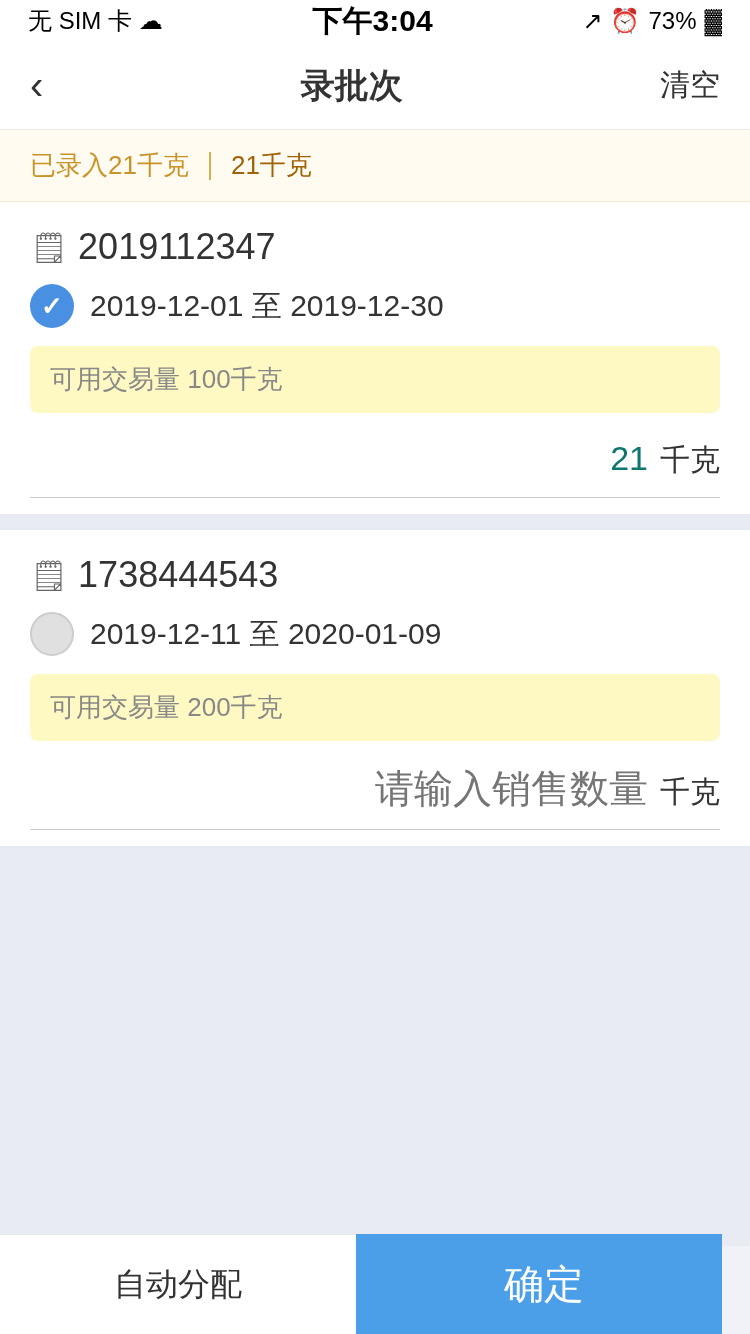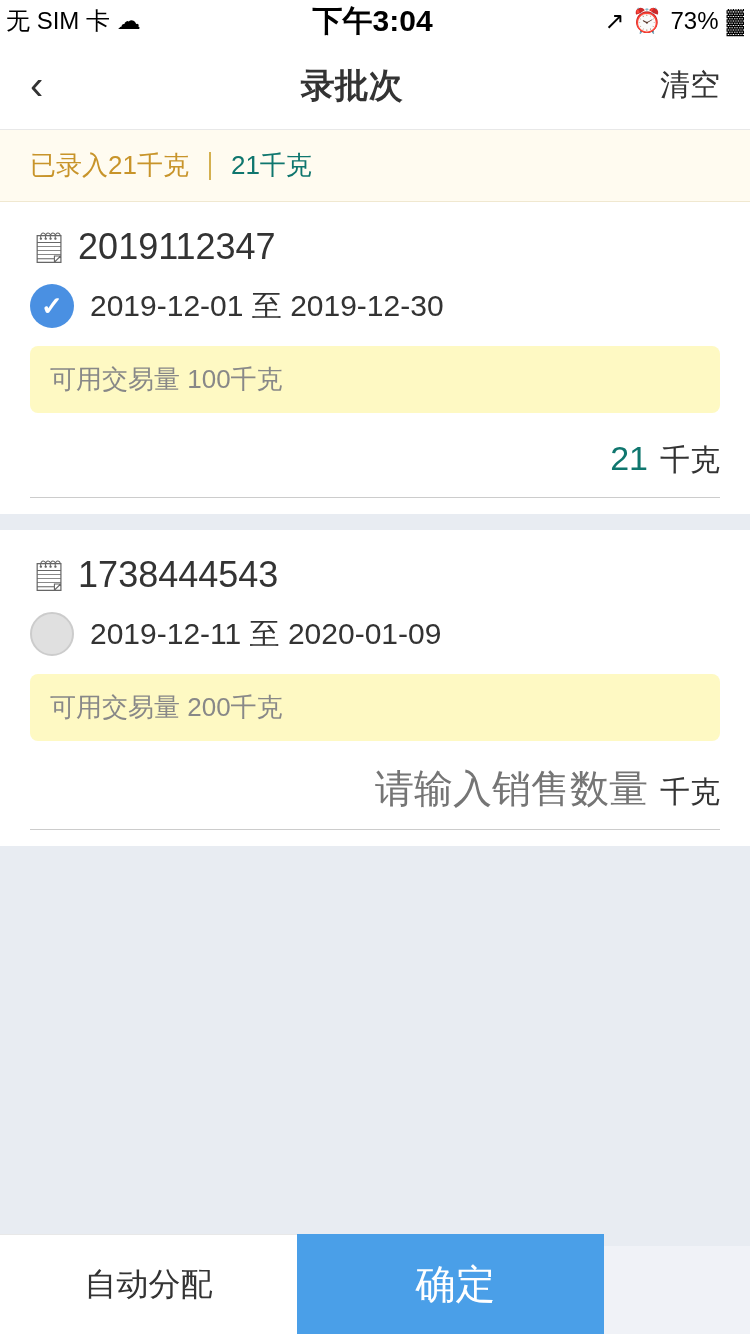--- a/index.html
+++ b/index.html
@@ -13,21 +13,21 @@
     }
 
     
     .status-bar {
       width: 750px;
       height: 42px;
       background: #fff;
       display: flex;
       align-items: center;
       justify-content: space-between;
-      padding: 0 6px;
+      padding: 0 28px;
       font-size: 26px;
     }
     .status-left {
       display: flex;
       align-items: center;
       gap: 8px;
       font-size: 24px;
       color: #000;
     }
     .status-center {
@@ -84,21 +84,21 @@
       font-size: 26px;
       color: #c8942a;
     }
     .summary-divider {
       width: 2px;
       height: 28px;
       background: #d4b050;
     }
     .summary-amount {
       font-size: 26px;
-      color: #0f766e;
+      color: #a16207;
     }
 
     
     .batch-card {
       background: #fff;
       margin-bottom: 0;
       padding: 0;
     }
 
     .batch-header {
@@ -218,21 +218,21 @@
 
     
     .gray-area {
       background: #e8ecf2;
       flex: 1;
       min-height: 400px;
     }
 
     
     .bottom-bar {
-      width: 604px;
+      width: 722px;
       height: 100px;
       display: flex;
       position: fixed;
       bottom: 0;
       left: 0;
     }
     .btn-auto {
       flex: 1;
       background: #fff;
       border: none;

